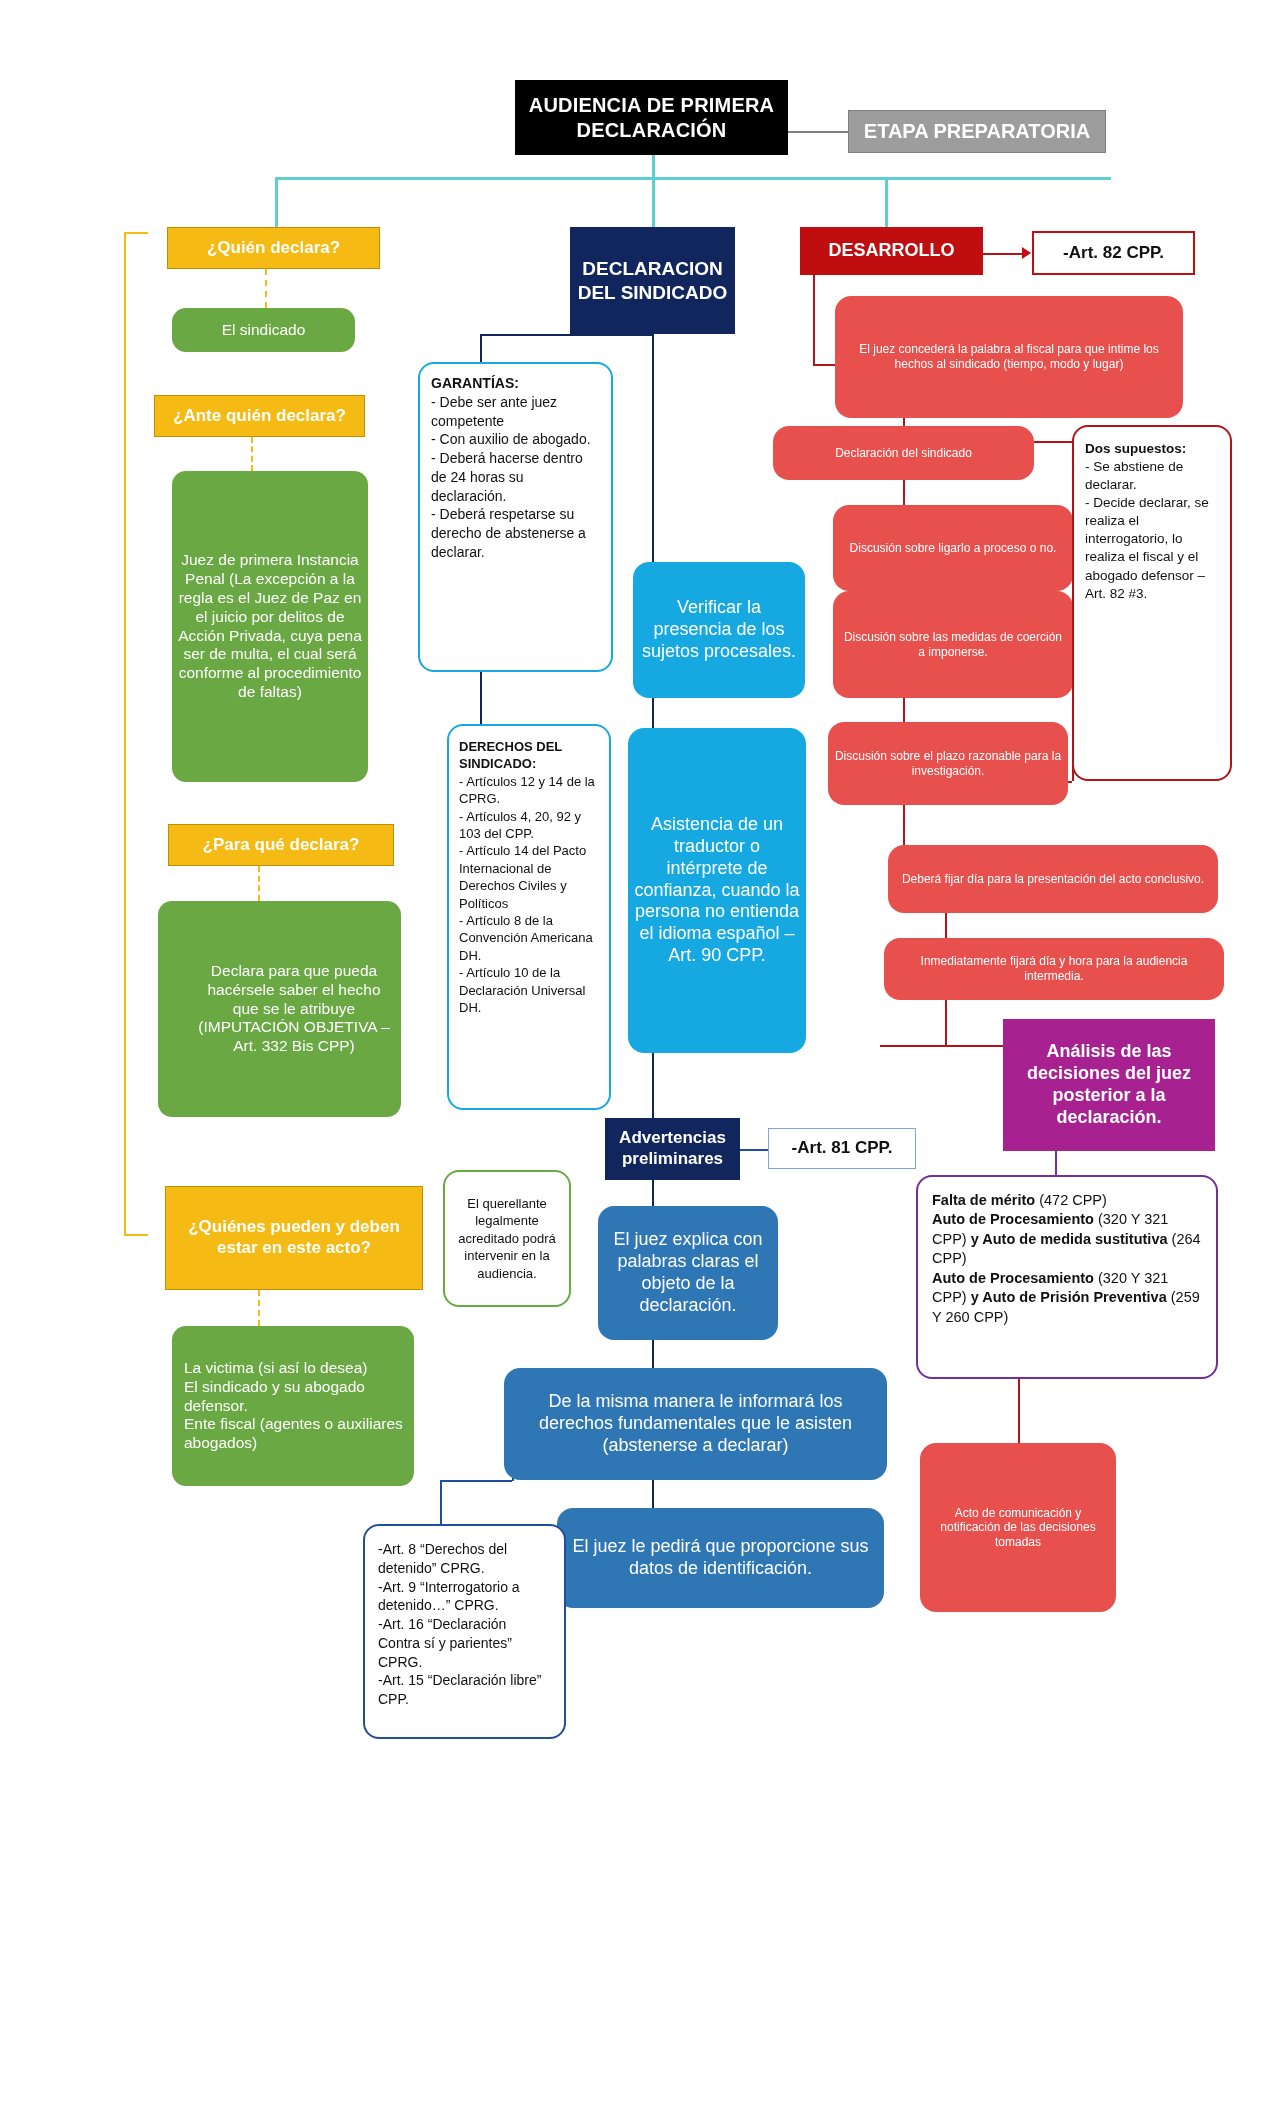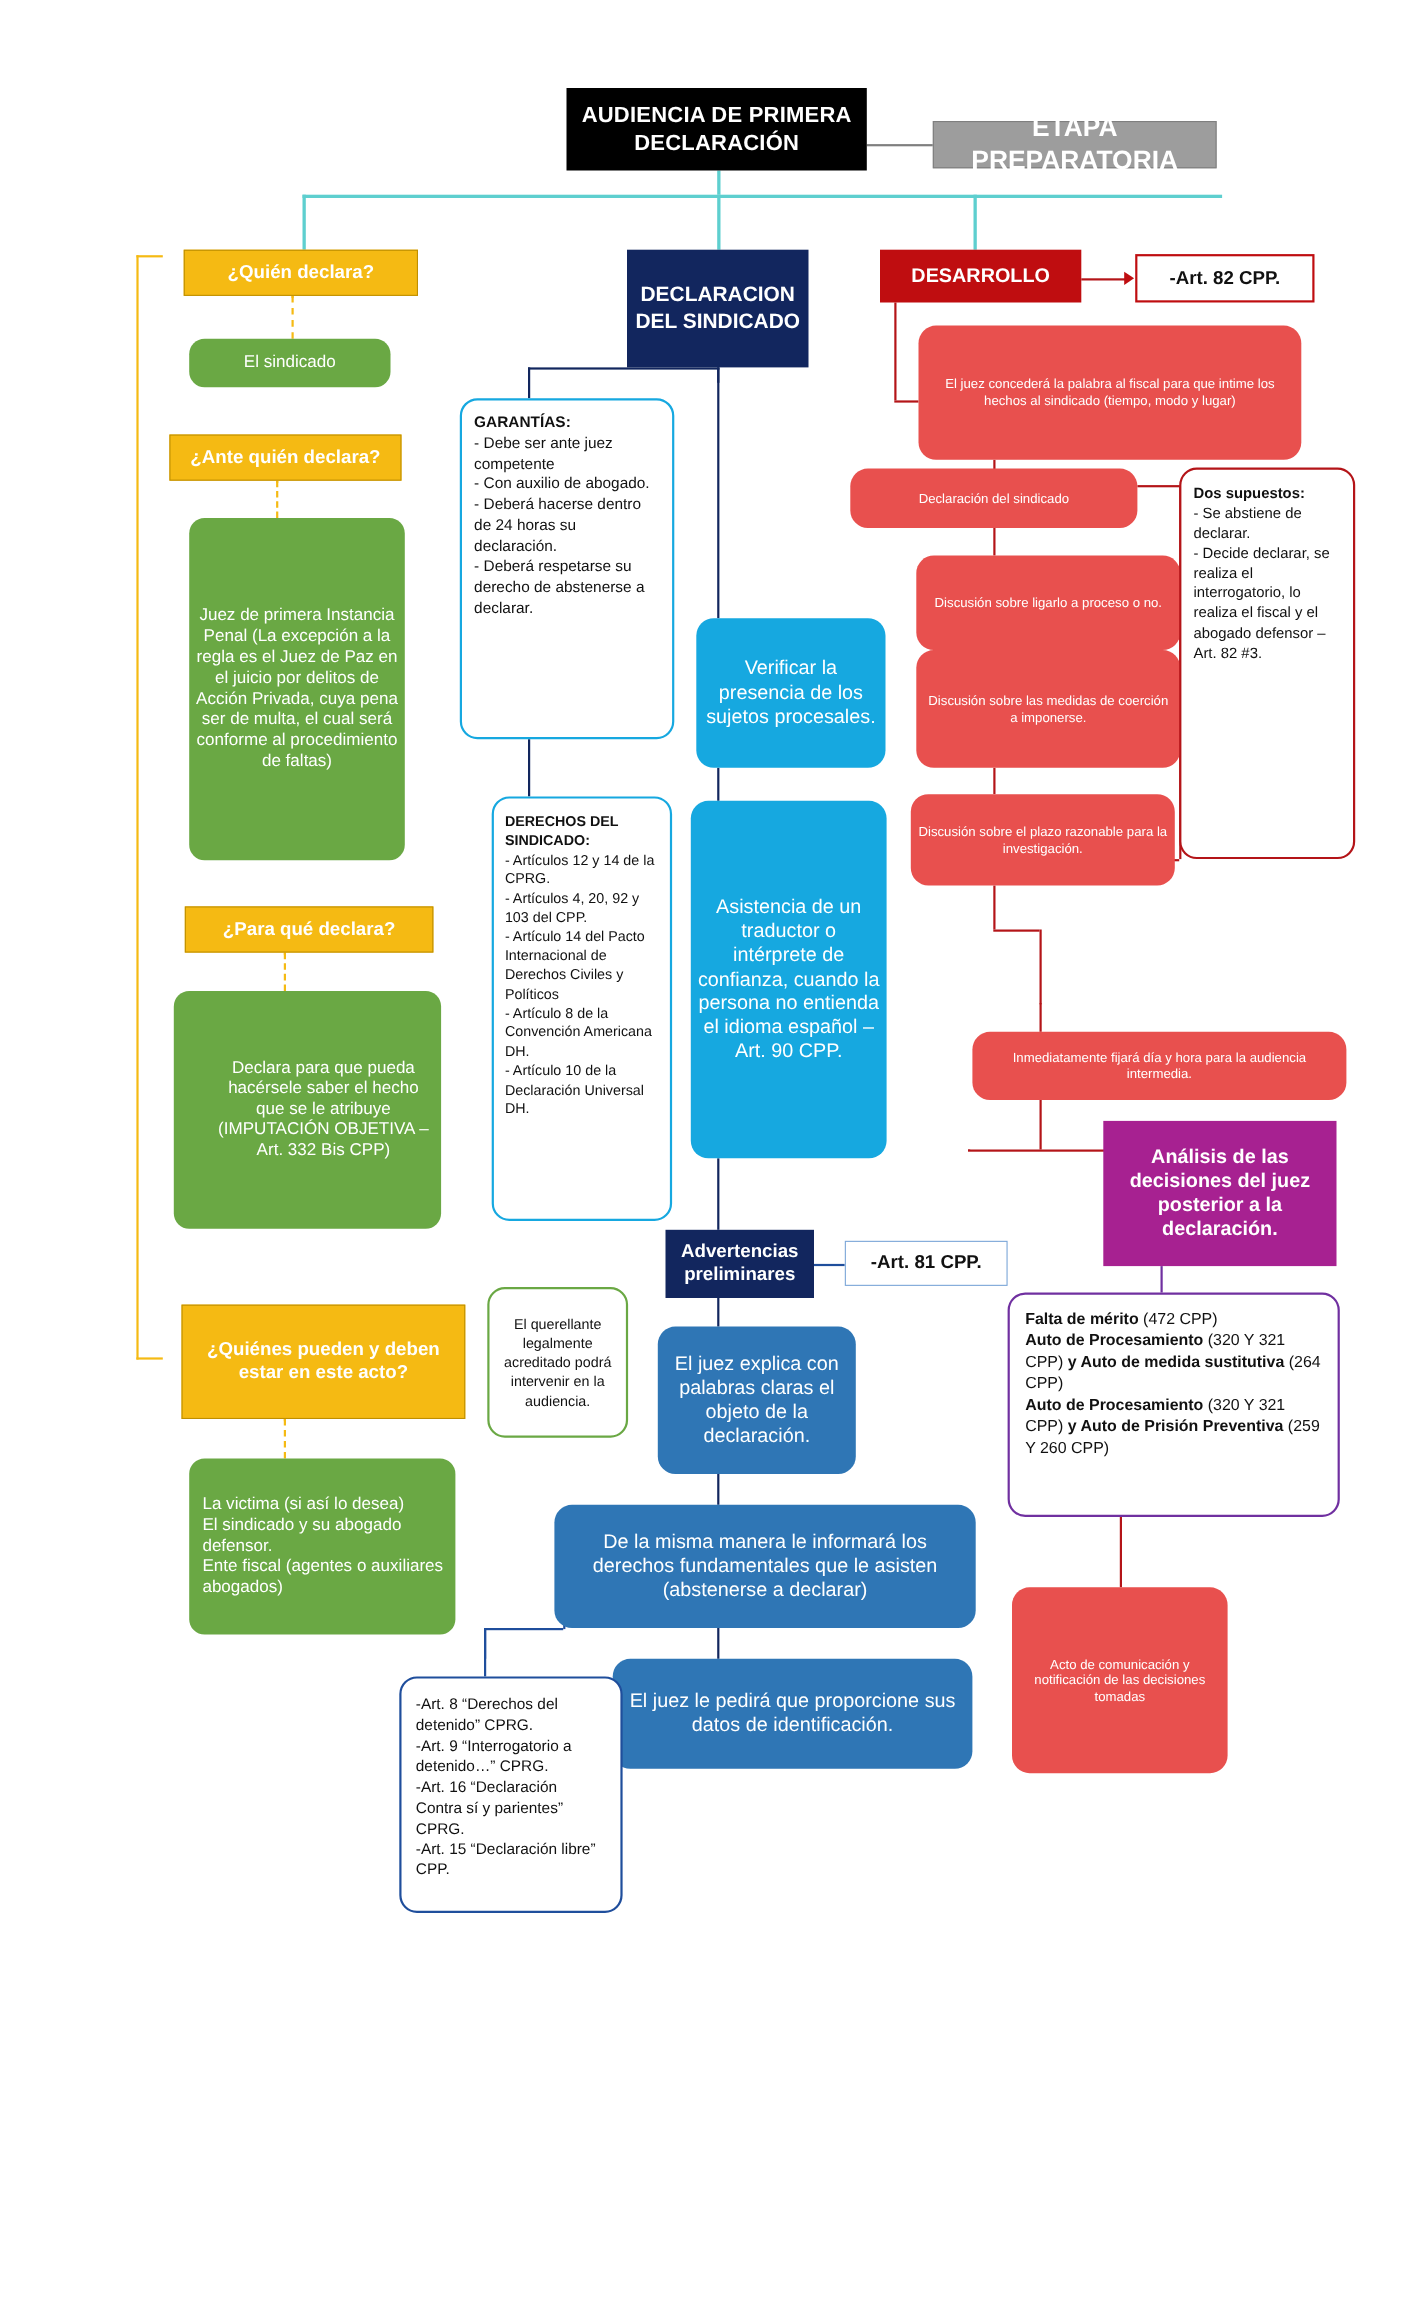--- a/index.html
+++ b/index.html
@@ -36,21 +36,21 @@
     background: #000000;
     font-weight: bold;
     font-size: 20px;
     letter-spacing: .2px;
   }
   
   .n-gray {
     background: #9d9d9d;
     border: 1.5px solid #7f7f7f;
     font-weight: bold;
-    font-size: 24px;
+    font-size: 20px;
   }
   
   .n-orange {
     background: #f5ba13;
     border: 1.5px solid #bf8f00;
     font-weight: bold;
     font-size: 17px;
   }
   
   .n-green {
@@ -369,20 +369,23 @@
   </div>
 
   <div class="node n-white b-red" style="left:1072px; top:425px; width:160px; height:356px; display:block; font-size:13.5px;">
     <div class="inner" style="padding:13px 11px;">
       <div style="font-weight:bold;">Dos supuestos:</div>
       <div>- Se abstiene de declarar.</div>
       <div>- Decide declarar, se realiza el interrogatorio, lo realiza el fiscal y el abogado defensor –Art. 82 #3.</div>
     </div>
   </div>
 
+  <div class="node n-red" style="left:888px; top:845px; width:330px; height:68px;">
+    <div class="inner">Deberá fijar día para la presentación del acto conclusivo.</div>
+  </div>
 
   <div class="node n-red" style="left:884px; top:938px; width:340px; height:62px;">
     <div class="inner">Inmediatamente fijará día y hora para la audiencia intermedia.</div>
   </div>
 
   <div class="node n-purple" style="left:1003px; top:1019px; width:212px; height:132px;">
     <div class="inner">Análisis de las decisiones del juez posterior a la declaración.</div>
   </div>
 
   <div class="node n-white b-purple" style="left:916px; top:1175px; width:302px; height:204px; display:block; font-size:14.5px;">

